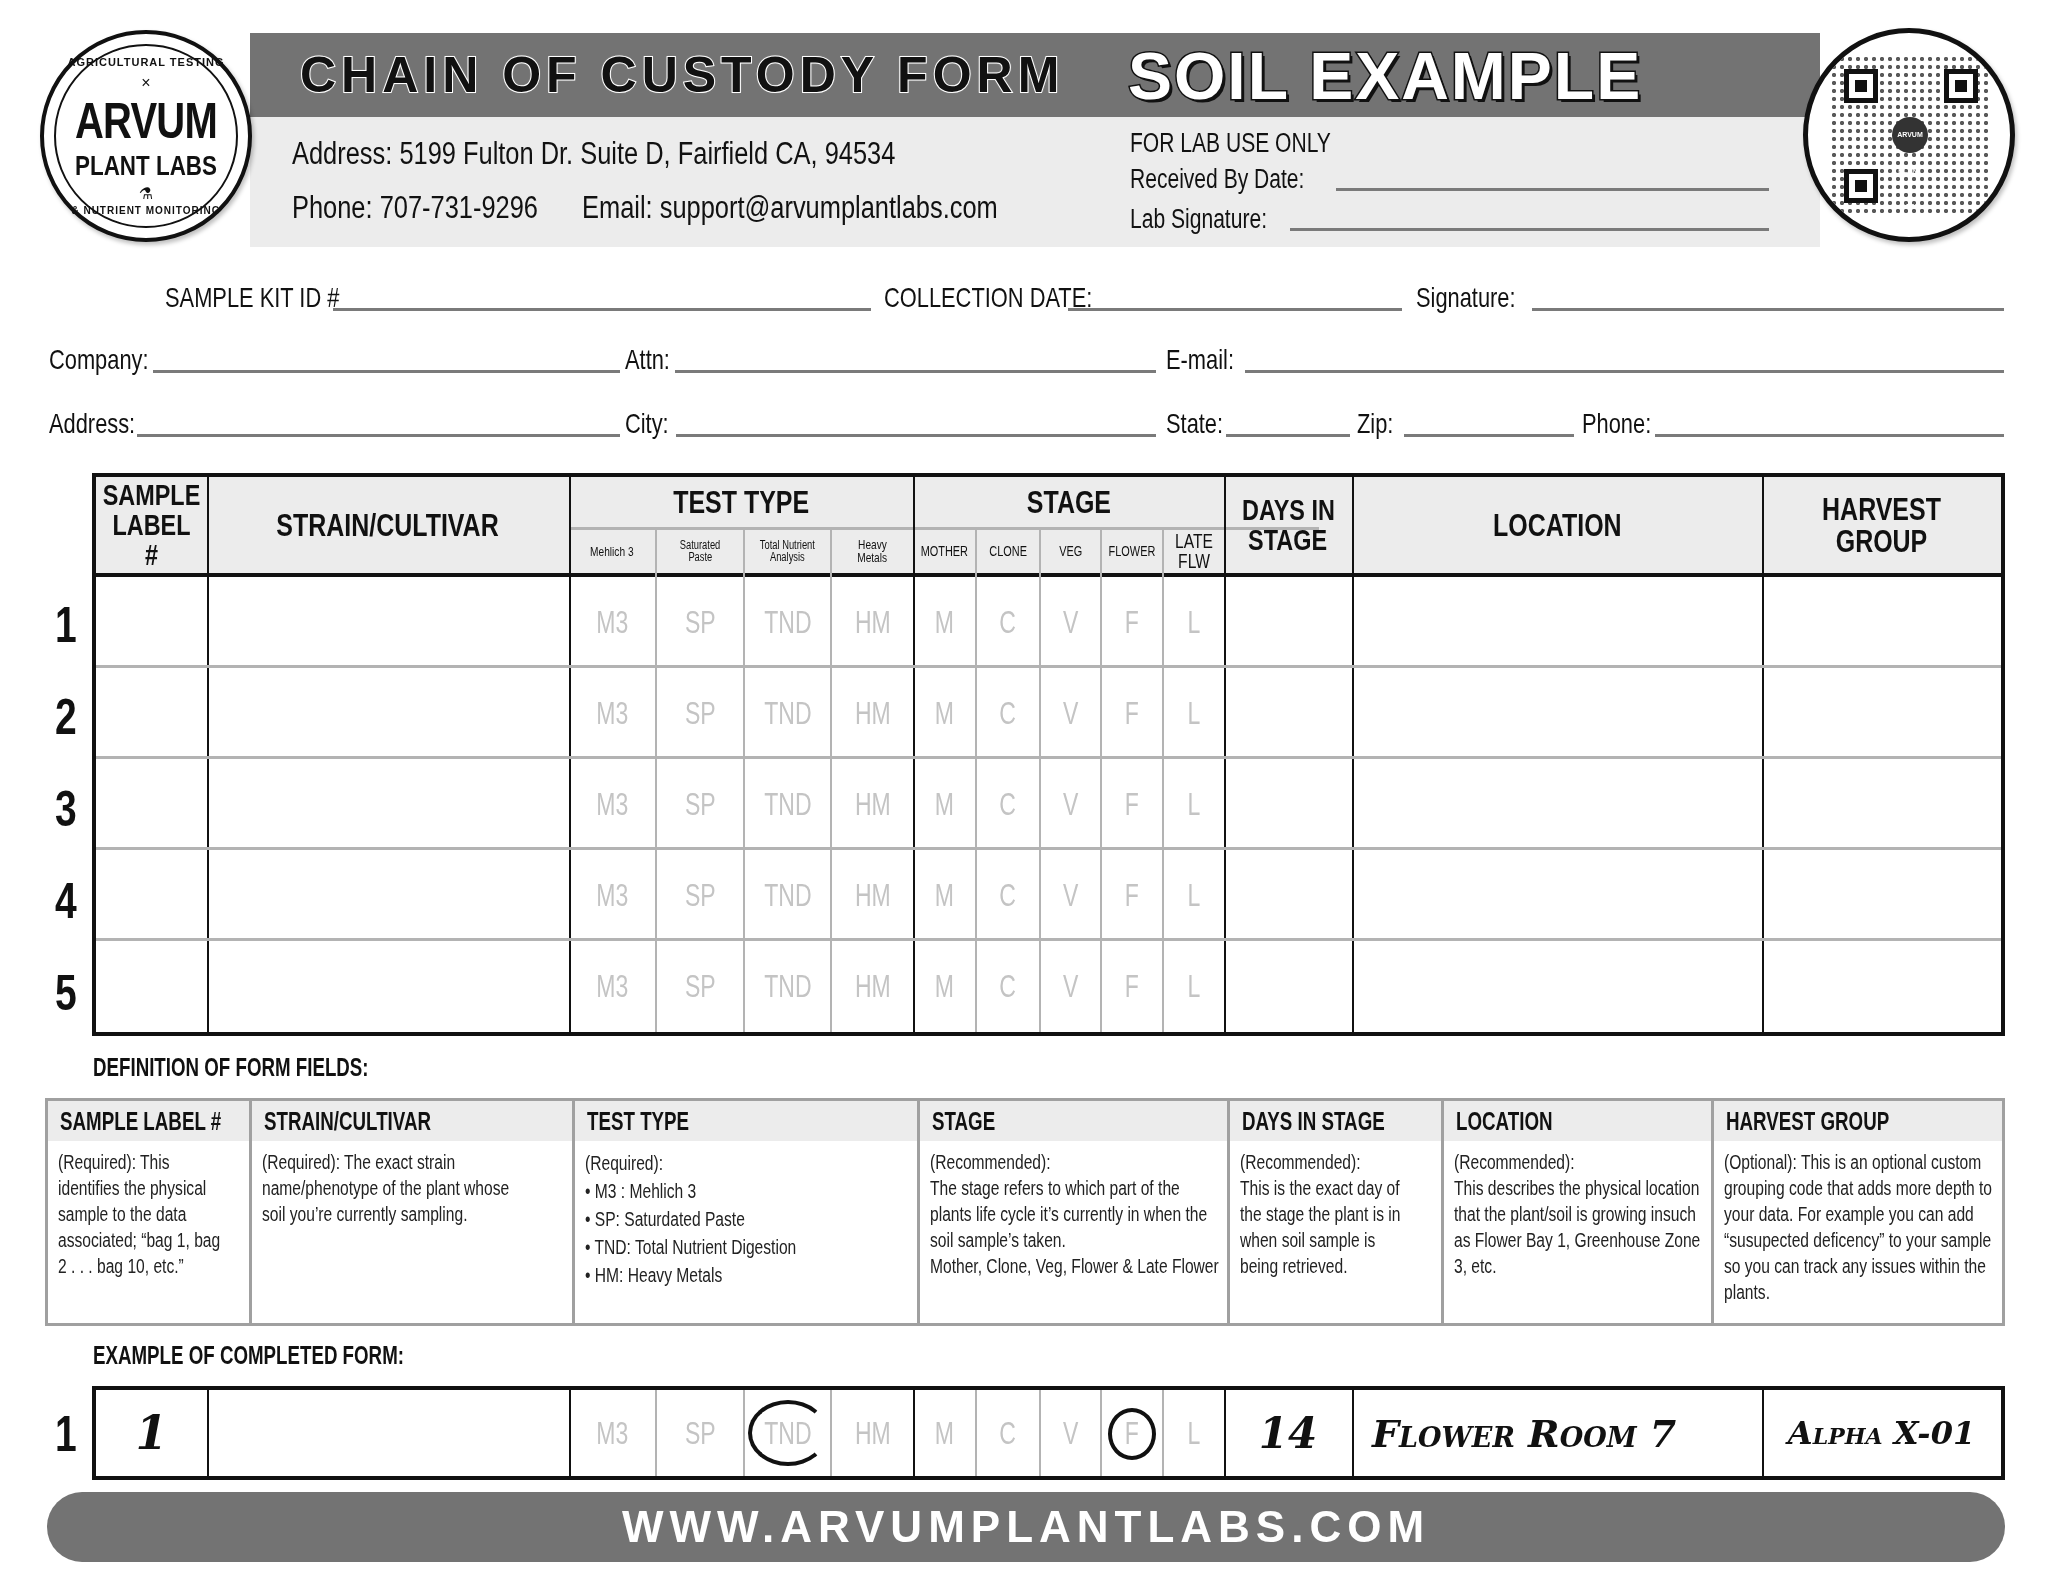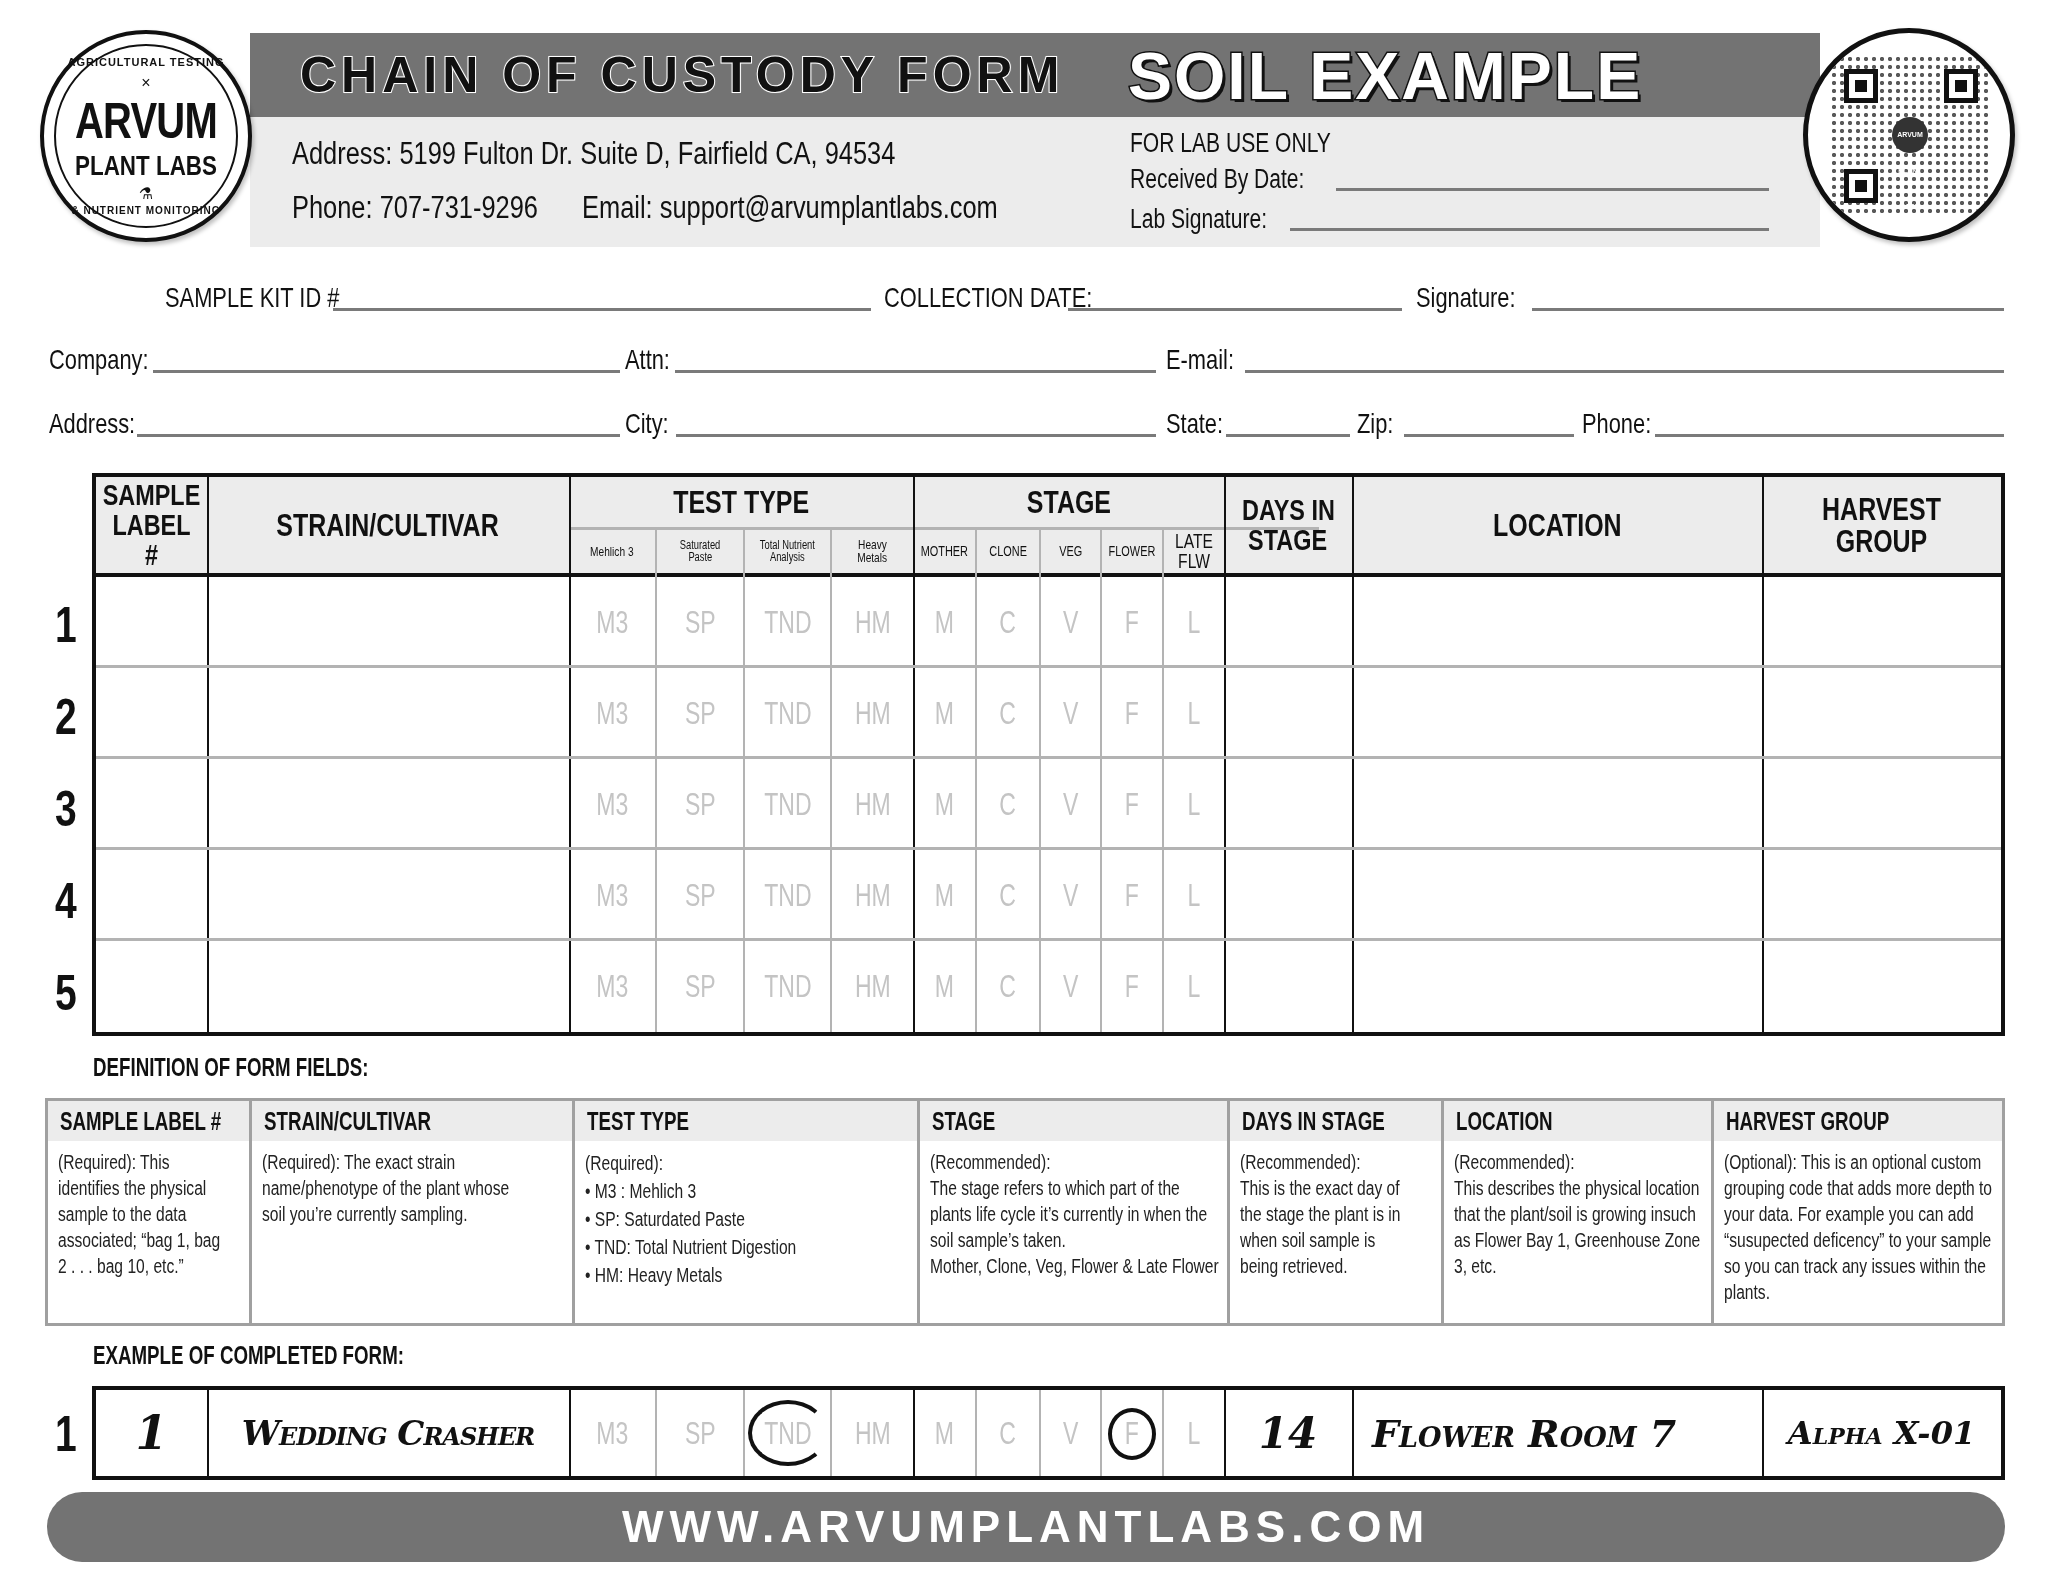--- a/index.html
+++ b/index.html
@@ -450,21 +450,20 @@
   <div class="thick-v" style="left:817px; top:0; height:86px;"></div>
   <div class="thin-v" style="left:879px; top:0; height:86px;"></div>
   <div class="thin-v" style="left:943px; top:0; height:86px;"></div>
   <div class="thin-v" style="left:1004px; top:0; height:86px;"></div>
   <div class="thin-v" style="left:1066px; top:0; height:86px;"></div>
   <div class="thick-v" style="left:1128px; top:0; height:86px;"></div>
   <div class="thick-v" style="left:1256px; top:0; height:86px;"></div>
   <div class="thick-v" style="left:1666px; top:0; height:86px;"></div>
 
   <div class="hand" style="left:0; top:0; width:111px; height:86px; font-size:46px;">1</div>
-  <div class="hand" style="left:111px; top:0; width:362px; height:86px; font-size:34px; font-variant:small-caps; letter-spacing:-1px;">Wedding Crasher</div>
 
   <div class="ghost" style="left:473px; top:0; width:86px; height:86px;">
       <span>M3</span>
     </div>
   <div class="ghost" style="left:561px; top:0; width:86px; height:86px;">
       <span>SP</span>
     </div>
   <div class="ghost" style="left:649px; top:0; width:85px; height:86px;">
       <span>TND</span>
     </div>

